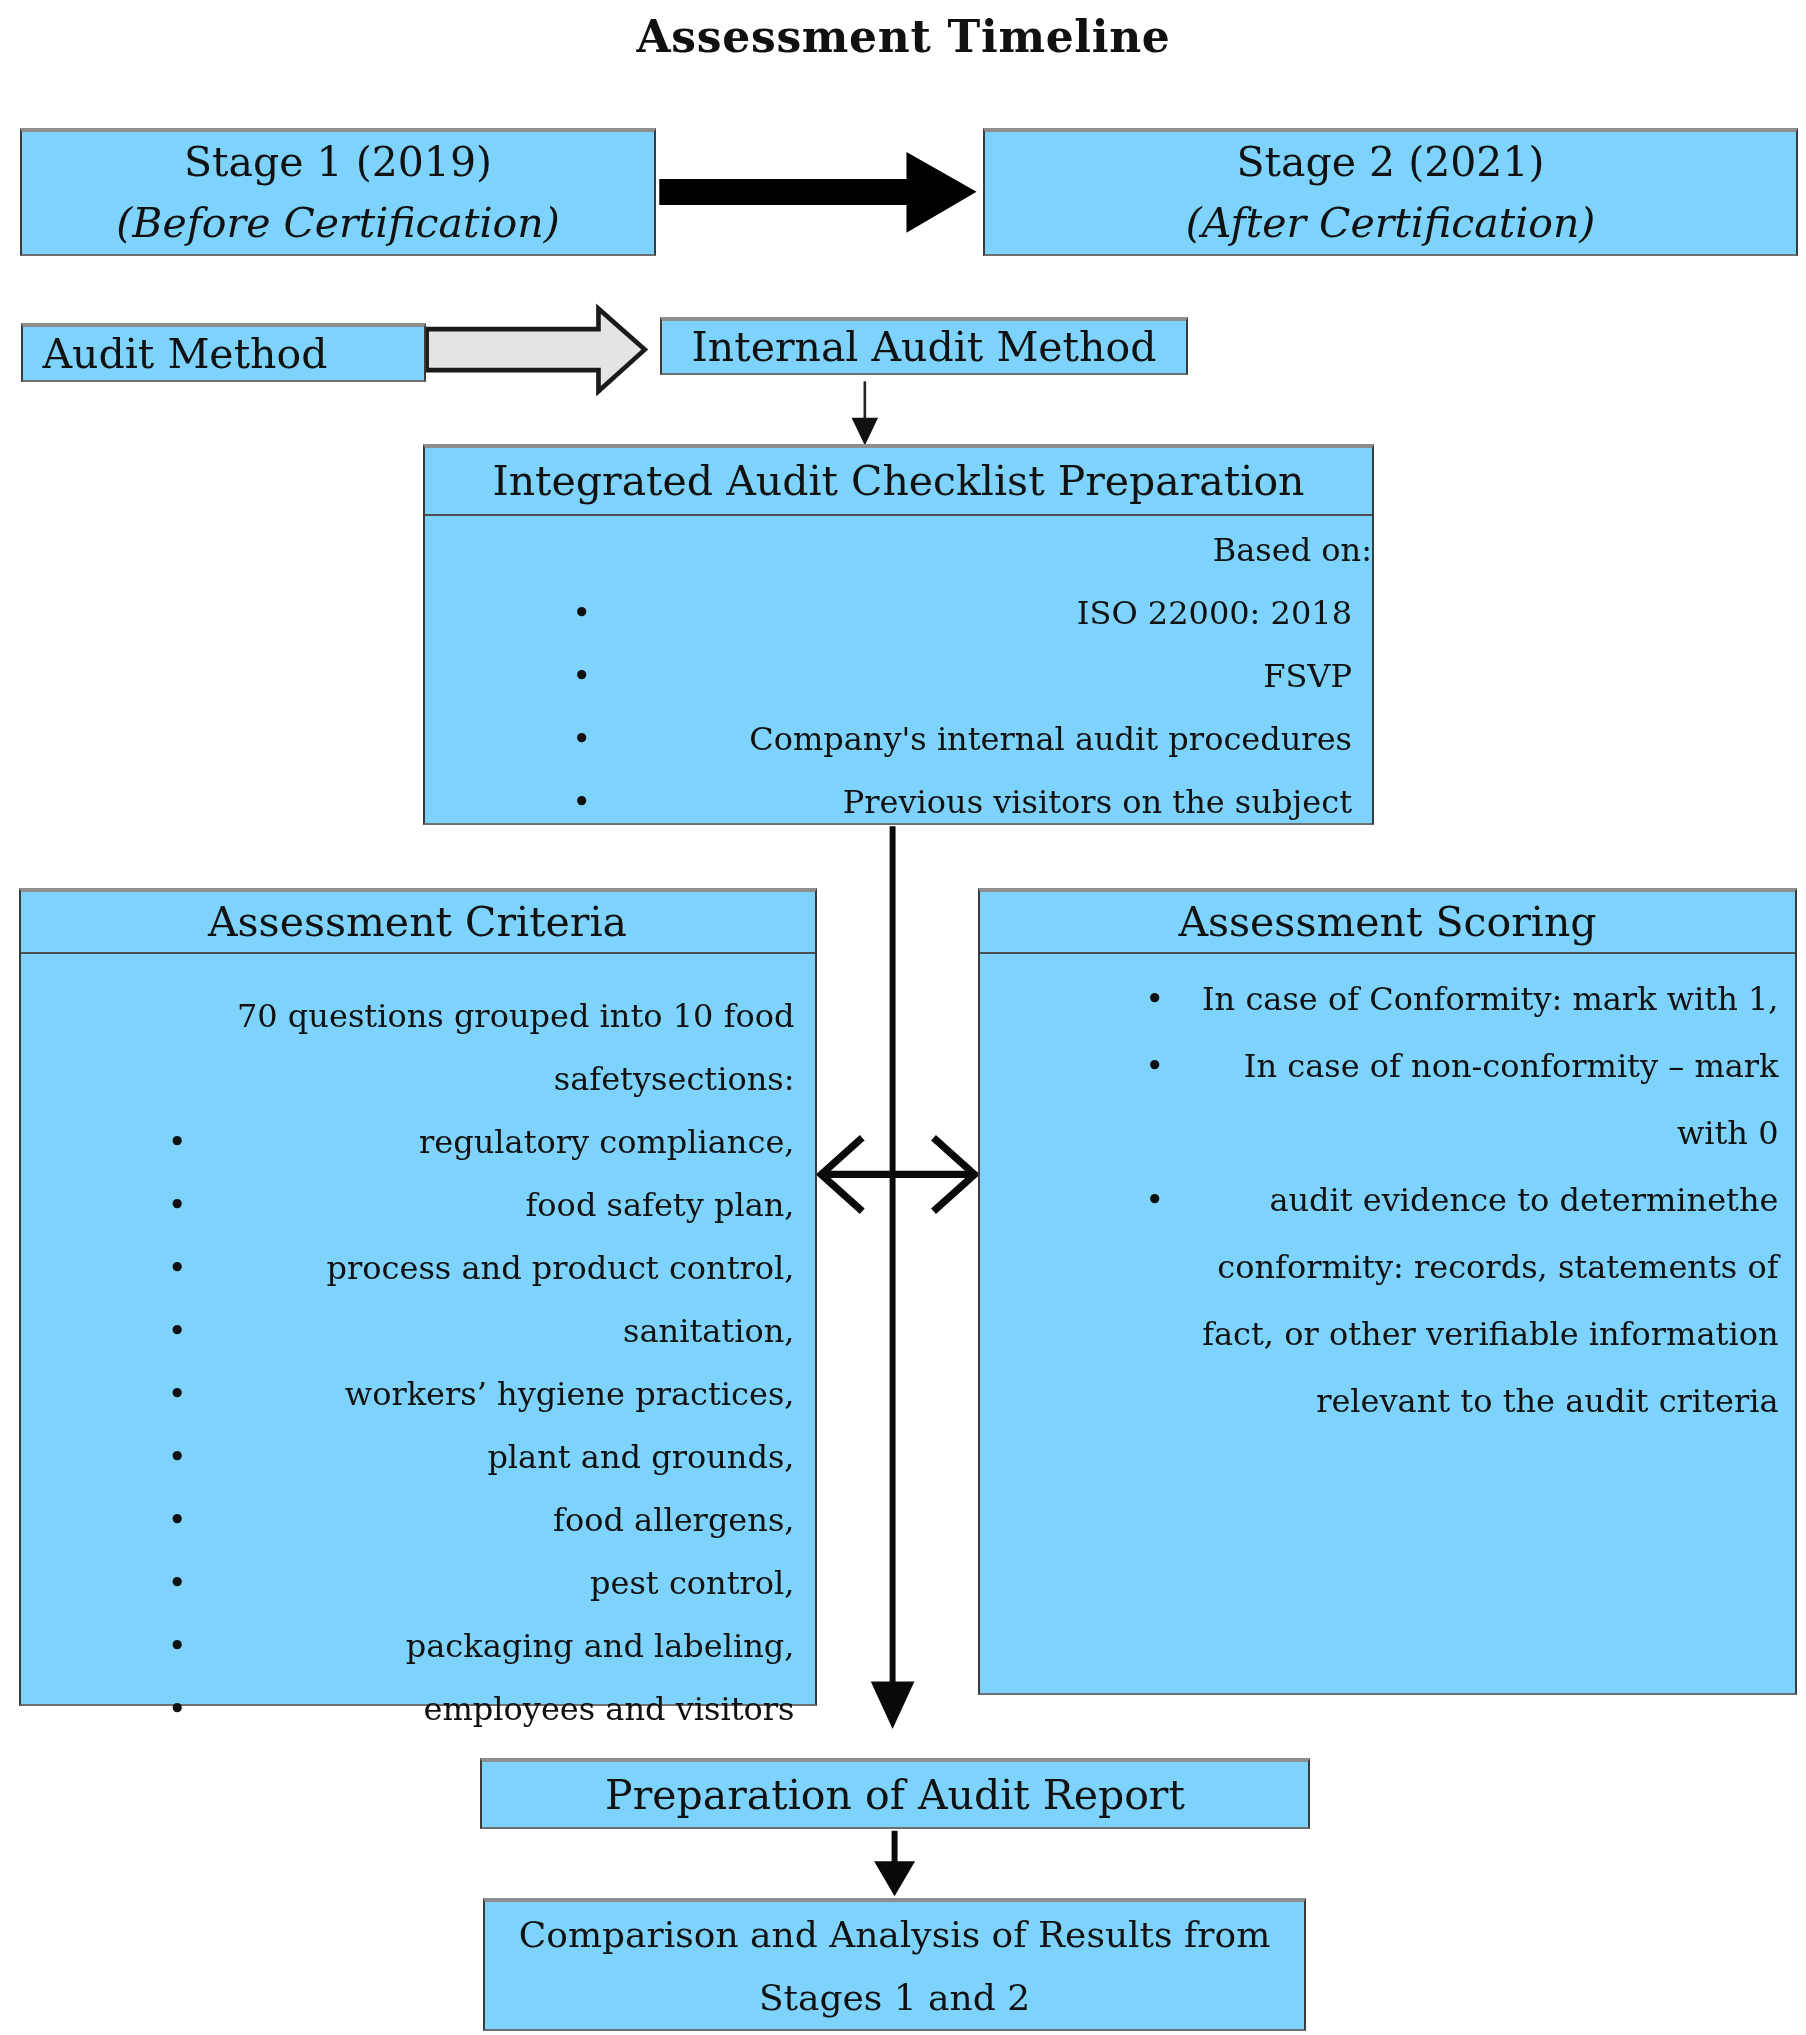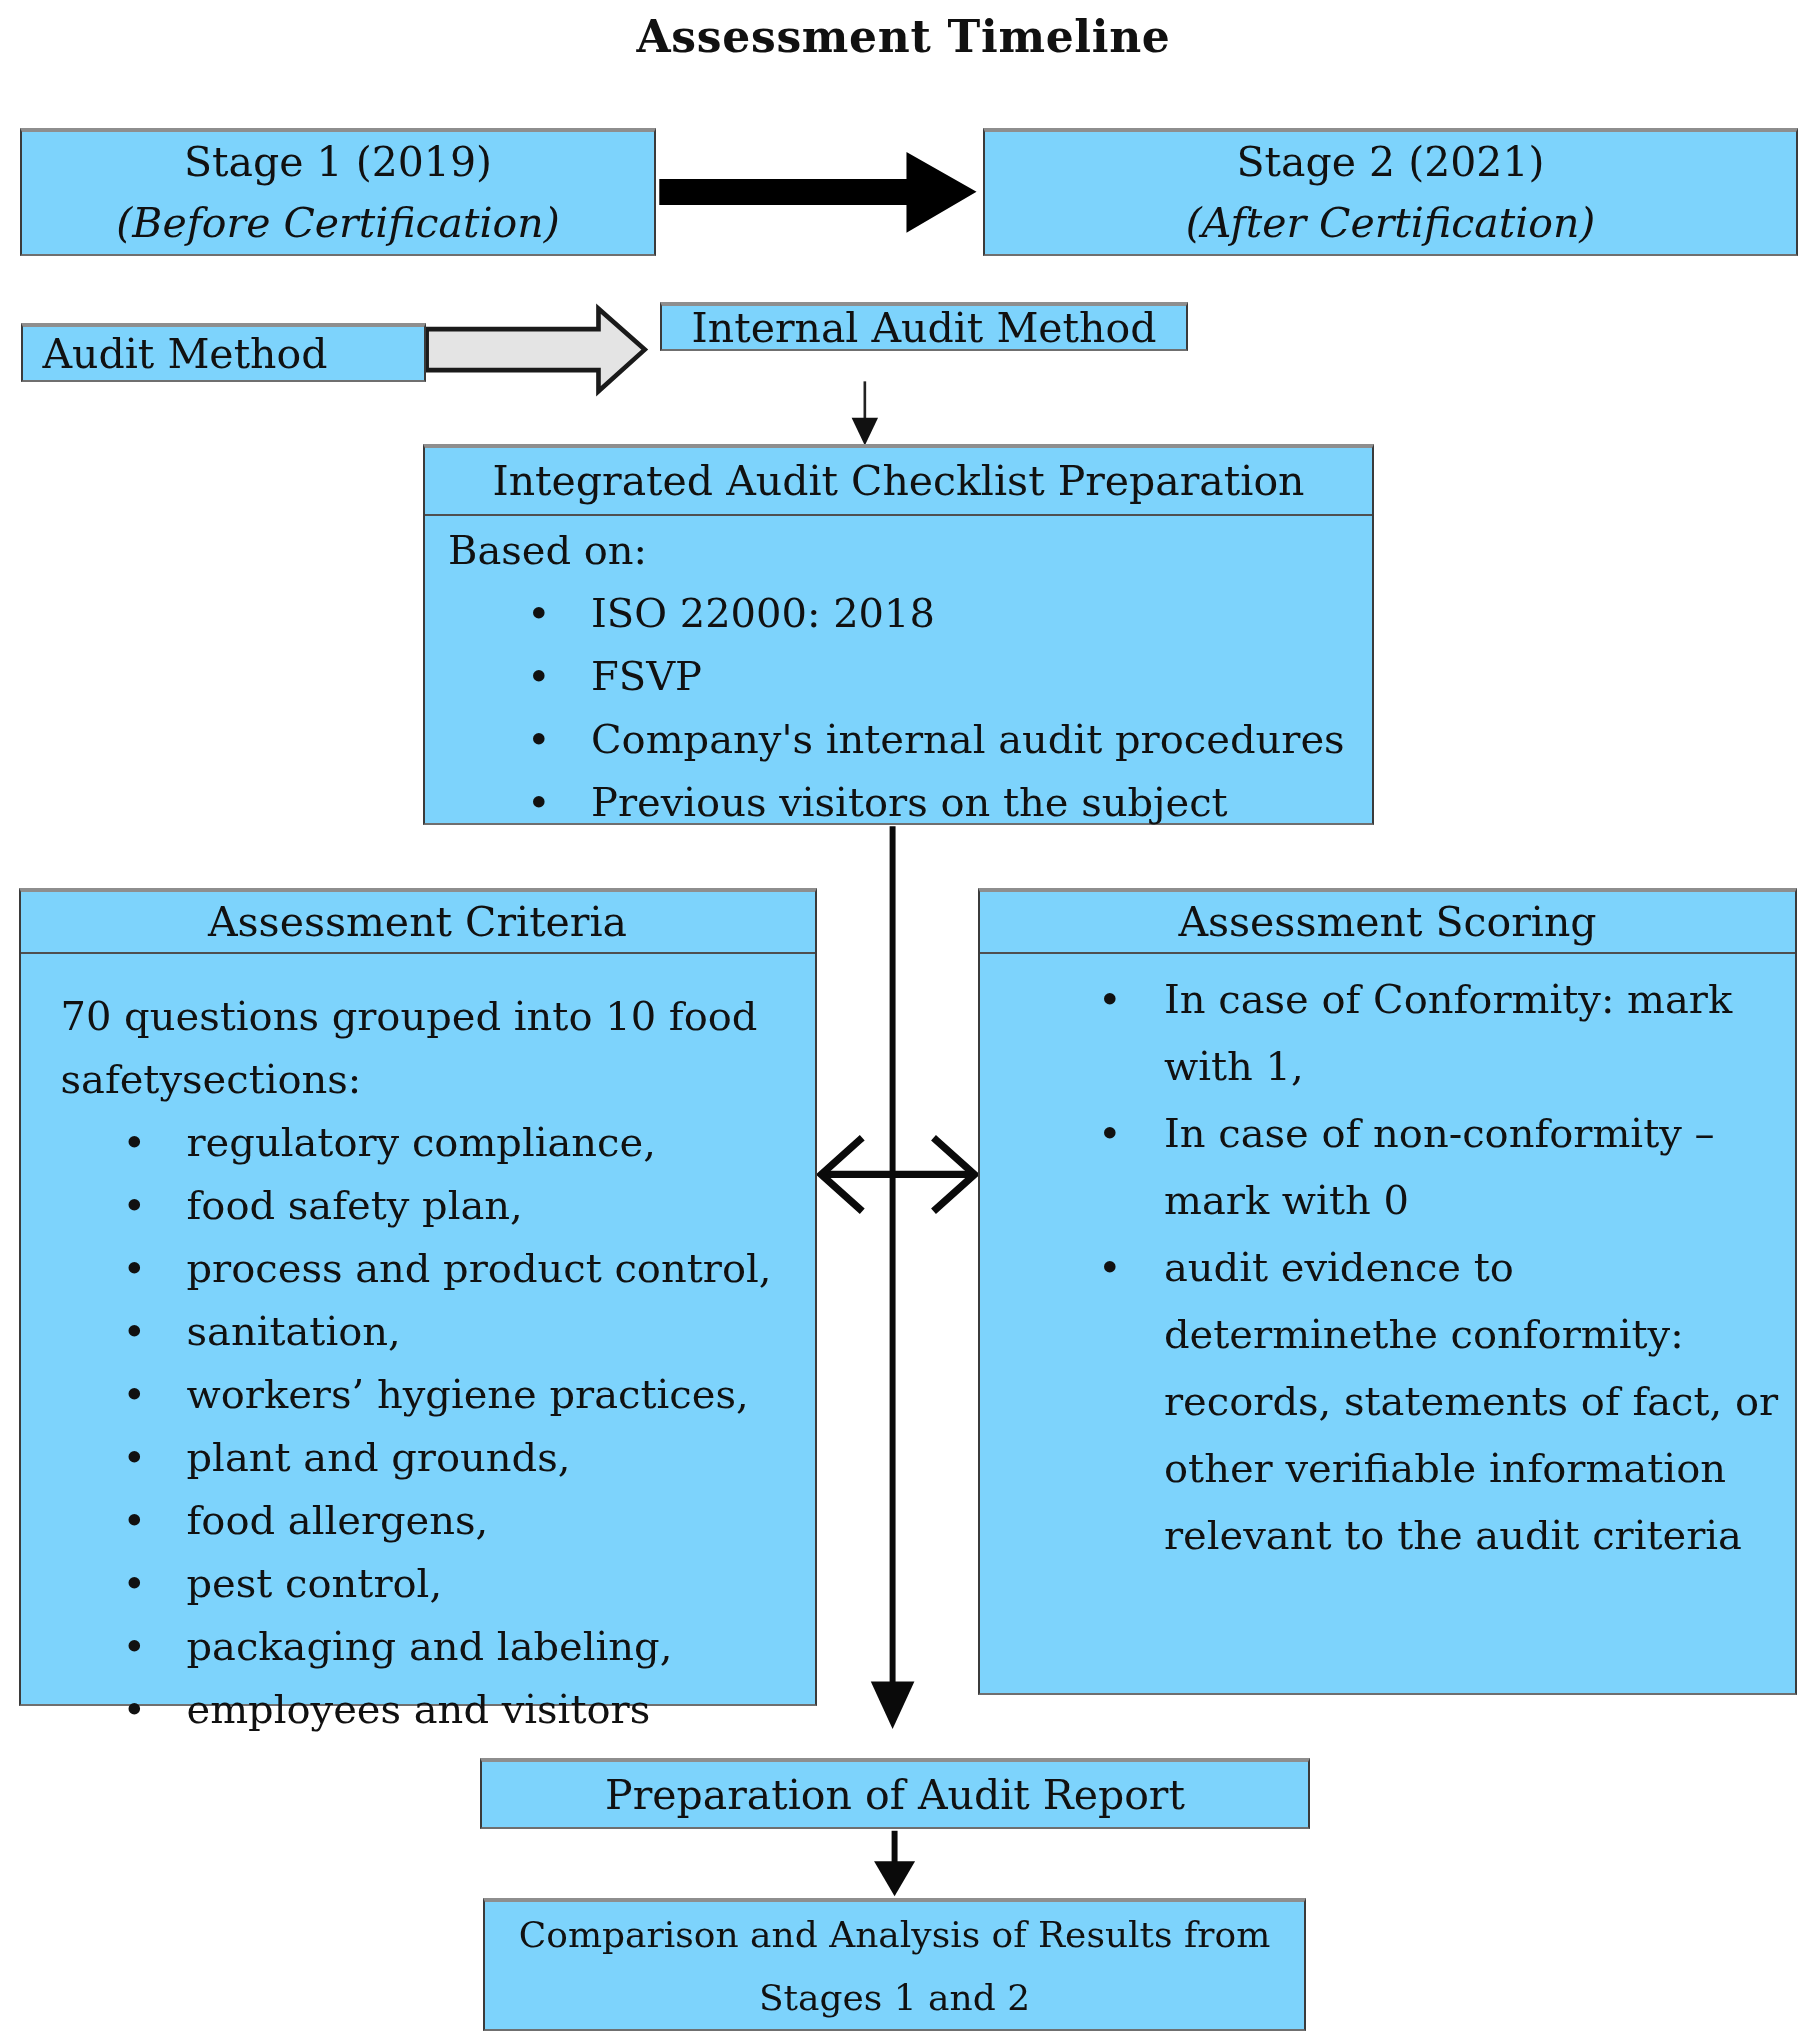--- a/index.html
+++ b/index.html
@@ -55,21 +55,21 @@
 
   .panel-header {
     box-sizing: border-box;
     height: 62px;
     display: flex;
     align-items: center;
     justify-content: center;
     font-size: 41px;
     border-bottom: 2.6px solid #4f4f4f;
   }
-  .panel-body { font-size: 40px; }
+  .panel-body { font-size: 32px; text-align: right; }
 
   .intro { margin: 0; }
   .checklist .panel-header { height: 68px; }
   .checklist .panel-body { line-height: 63px; padding-top: 2.6px; }
   .checklist .intro { padding-left: 23px; }
 
   .criteria .panel-body { line-height: 63px; padding-top: 6.6px; }
   .criteria .intro { padding-left: 40px; padding-right: 20px; margin-top: 24px; }
 
   .scoring .panel-body { line-height: 67px; padding-top: 12px; }
@@ -132,21 +132,21 @@
 
   <div class="box vcenter stage-box" style="left:983px; top:128px; width:815px; height:128px;">
     <div>Stage 2 (2021)</div>
     <div class="stage-sub">(After Certification)</div>
   </div>
 
   <div class="box label-box label-left" style="left:20.5px; top:323px; width:405px; height:59px;">
     <span>Audit Method</span>
   </div>
 
-  <div class="box vcenter label-box" style="left:660px; top:302px; width:528px; height:49px;">
+  <div class="box vcenter label-box" style="left:660px; top:317px; width:528px; height:58px;">
     <span>Internal Audit Method</span>
   </div>
 
   <div class="box checklist" style="left:423px; top:444px; width:951px; height:381px;">
     <div class="panel-header">Integrated Audit Checklist Preparation</div>
     <div class="panel-body">
       <p class="intro">Based on:</p>
       <ul class="blist">
         <li>
             <span class="bul">•</span>

